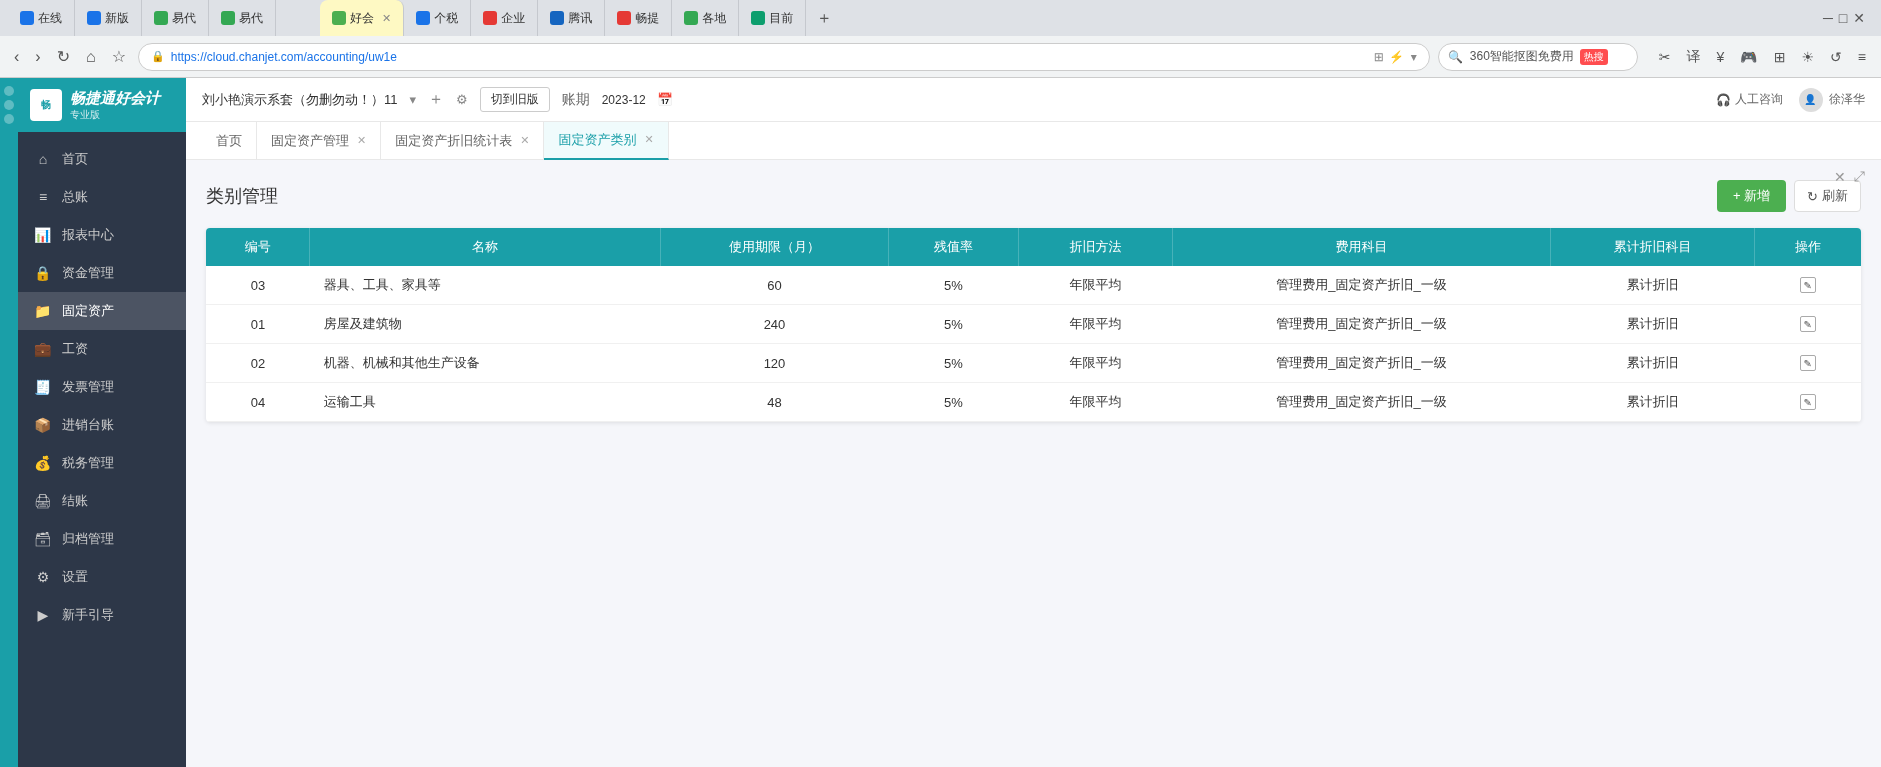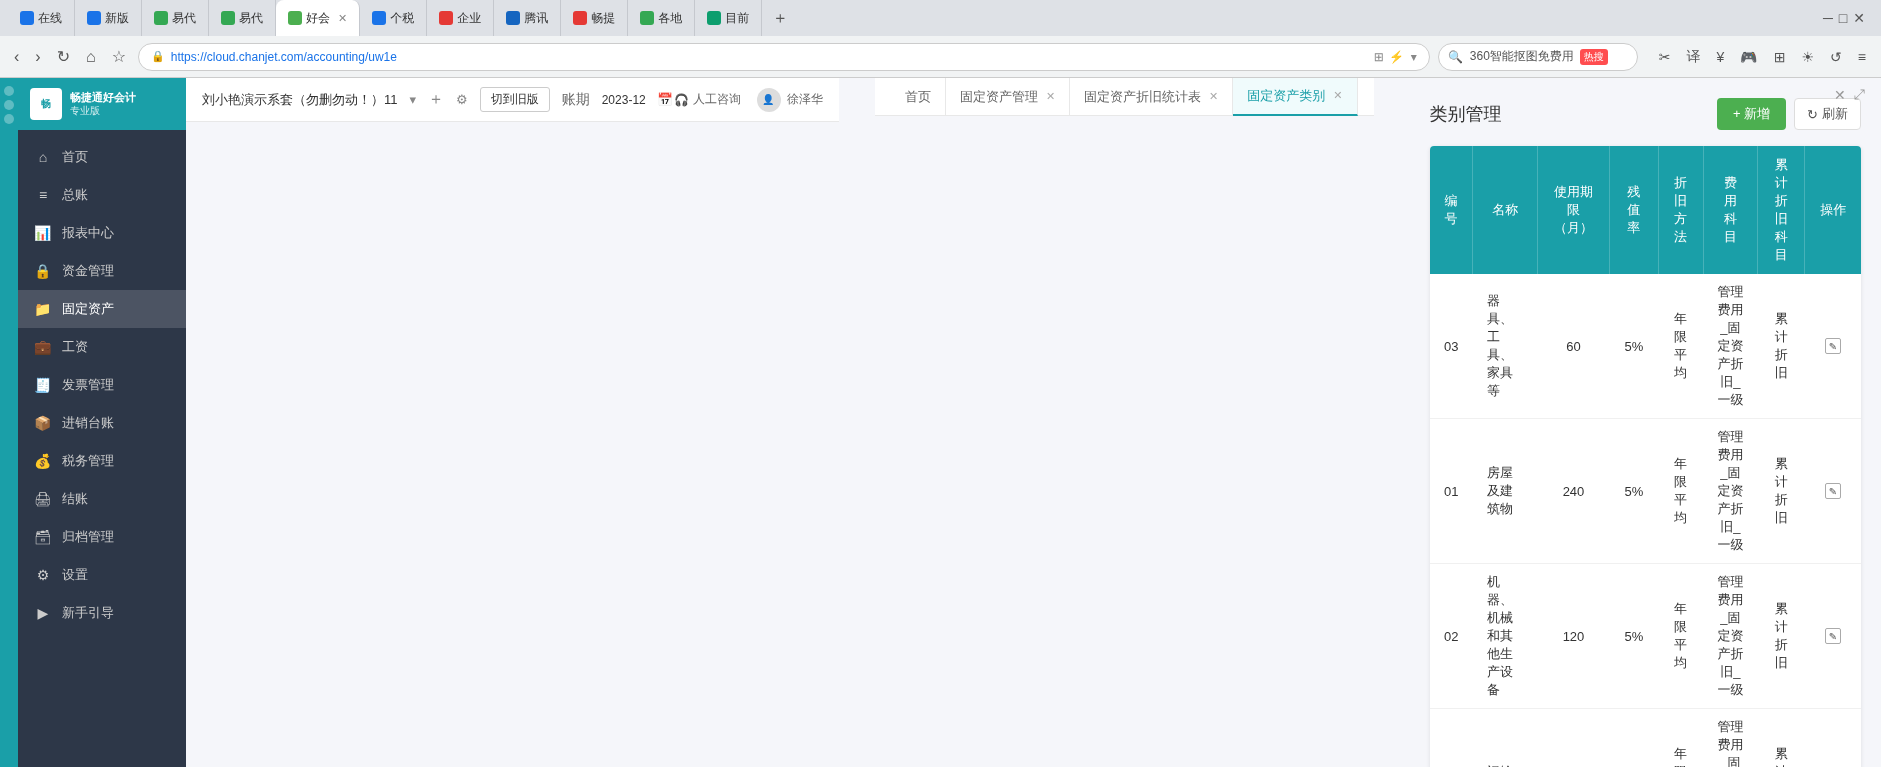--- a/index.html
+++ b/index.html
@@ -1,21 +1,21 @@
 <!DOCTYPE html>
 <html><head>
   <meta charset="utf-8">
   <style>
     * { margin: 0; padding: 0; box-sizing: border-box; }
     body { font-family: 'Microsoft YaHei', sans-serif; font-size: 13px; background: #f0f2f5; overflow: hidden; }
 
     
     .browser-chrome { background: #dee1e6; height: 36px; display: flex; align-items: center; padding: 0 8px; gap: 0; }
     .browser-tab { display: flex; align-items: center; background: #dee1e6; padding: 0 12px; height: 36px; font-size: 12px; color: #333; gap: 4px; border-right: 1px solid #c5c8ce; cursor: pointer; white-space: nowrap; }
-    .browser-tab.active { background: #ffffff; border-radius: 8px 8px 0 0; }
+    .browser-tab.active { background: #fef9c3; border-radius: 8px 8px 0 0; margin-left: 44px; }
     .browser-tab .close-x { margin-left: 4px; color: #888; font-size: 11px; }
     .browser-tab-new { padding: 0 10px; font-size: 16px; color: #555; cursor: pointer; }
 
     
     .address-row { background: #f1f3f4; height: 42px; display: flex; align-items: center; padding: 0 10px; gap: 8px; border-bottom: 1px solid #ccc; }
     .nav-btn { background: none; border: none; cursor: pointer; color: #555; font-size: 16px; padding: 4px; border-radius: 4px; }
     .address-bar { flex: 1; height: 28px; border: 1px solid #ccc; border-radius: 14px; background: #fff; display: flex; align-items: center; padding: 0 12px; font-size: 12px; color: #333; gap: 6px; }
     .address-lock { color: #2e7d32; font-size: 11px; }
     .address-text { color: #1a73e8; flex: 1; }
     .search-bar { height: 28px; border: 1px solid #ccc; border-radius: 14px; background: #fff; display: flex; align-items: center; padding: 0 10px; font-size: 12px; color: #555; gap: 6px; min-width: 200px; }
@@ -23,33 +23,33 @@
     .toolbar-icons { display: flex; align-items: center; gap: 6px; margin-left: 8px; }
     .toolbar-icon-btn { background: none; border: none; cursor: pointer; color: #555; font-size: 14px; padding: 3px 5px; }
 
     
     .app-layout { display: flex; height: calc(767px - 78px); }
 
     
     .sidebar { width: 168px; background: #2d3748; flex-shrink: 0; display: flex; flex-direction: column; }
     .sidebar-header { background: #1a9fa8; padding: 10px 12px; display: flex; align-items: center; gap: 8px; }
     .sidebar-logo-icon { width: 32px; height: 32px; background: #fff; border-radius: 4px; display: flex; align-items: center; justify-content: center; font-size: 10px; color: #1a9fa8; font-weight: bold; flex-shrink: 0; }
-    .sidebar-title { color: #fff; font-size: 11px; font-weight: bold; line-height: 1.3; }
+    .sidebar-title { color: #fff; font-size: 15px; font-weight: bold; line-height: 1.3; font-style: italic; }
     .sidebar-subtitle { color: rgba(255,255,255,0.8); font-size: 10px; }
     .sidebar-nav { flex: 1; overflow-y: auto; padding: 8px 0; }
     .sidebar-item { display: flex; align-items: center; gap: 10px; padding: 10px 16px; color: #ccc; cursor: pointer; font-size: 13px; }
     .sidebar-item.active { background: rgba(255,255,255,0.15); color: #fff; }
     .sidebar-item-icon { width: 18px; height: 18px; display: flex; align-items: center; justify-content: center; font-size: 14px; flex-shrink: 0; }
 
     
     .left-edge { width: 18px; background: #1a9fa8; display: flex; flex-direction: column; align-items: center; padding: 8px 0; gap: 4px; }
     .left-edge-dot { width: 10px; height: 10px; border-radius: 50%; background: rgba(255,255,255,0.3); cursor: pointer; }
 
     
-    .main-content { flex: 1; display: flex; flex-direction: row; background: #f5f6fa; overflow: hidden; gap: 36px; }
+    .main-content { flex: 1; display: flex; flex-direction: column; background: #f5f6fa; overflow: hidden; }
 
     
     .top-header { background: #fff; border-bottom: 1px solid #e8e8e8; padding: 0 16px; height: 44px; display: flex; align-items: center; justify-content: space-between; }
     .top-header-left { display: flex; align-items: center; gap: 12px; font-size: 13px; color: #333; }
     .account-name { color: #333; font-size: 13px; }
     .period-label { color: #666; font-size: 14px; }
     .period-value { color: #333; font-size: 12px; }
     .switch-btn { border: 1px solid #ccc; background: #fff; padding: 3px 10px; border-radius: 3px; font-size: 12px; cursor: pointer; color: #333; }
     .calendar-icon { color: #1a9fa8; cursor: pointer; }
     .top-header-right { display: flex; align-items: center; gap: 16px; font-size: 12px; color: #666; }

